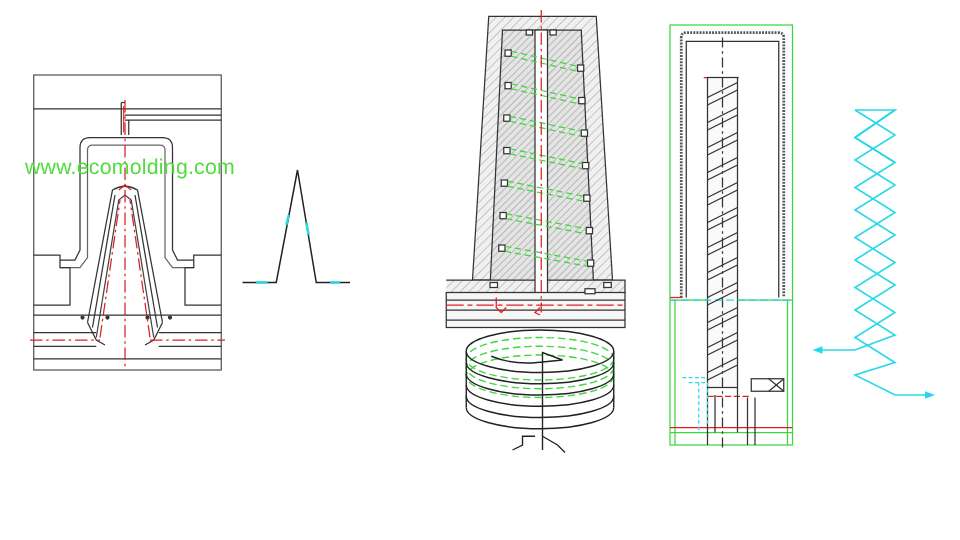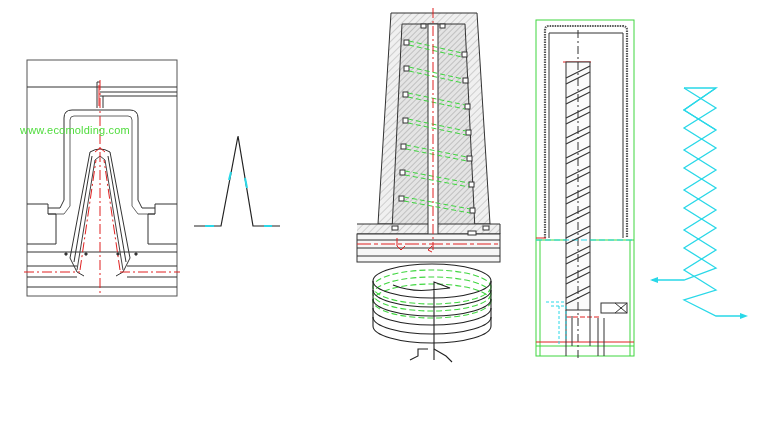--- a/index.html
+++ b/index.html
@@ -1,21 +1,21 @@
 <!DOCTYPE html>
 <html><head>
 <meta charset="utf-8">
 <style>
   html, body { margin: 0; padding: 0; background: #ffffff; }
   body { width: 768px; height: 432px; position: relative; overflow: hidden; font-family: "Liberation Sans", sans-serif; }
   .stage { position: absolute; left: 0; top: 0; width: 768px; height: 432px; }
   svg { position: absolute; left: 0; top: 0; }
   .watermark {
     position: absolute; left: 20px; top: 124px;
-    font-family: "Liberation Sans", sans-serif; font-size: 11px;
+    font-family: "Liberation Sans", sans-serif; font-size: 17px;
     color: #4fdc3c; letter-spacing: 0.2px; white-space: nowrap;
   }
 </style>
 </head>
 <body>
 
 <div class="stage">
 
 <svg width="768" height="432" viewBox="0 0 768 432" xmlns="http://www.w3.org/2000/svg">
   <defs>

